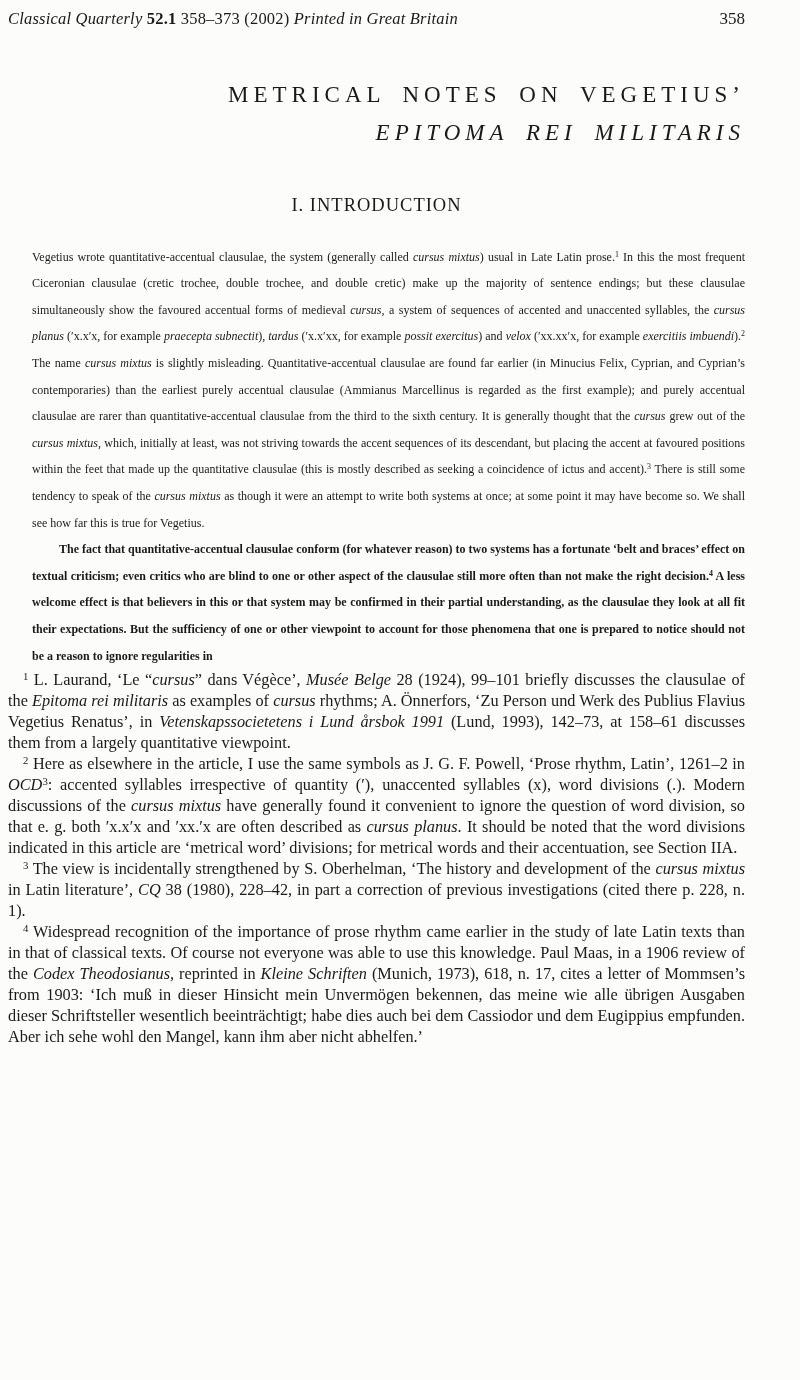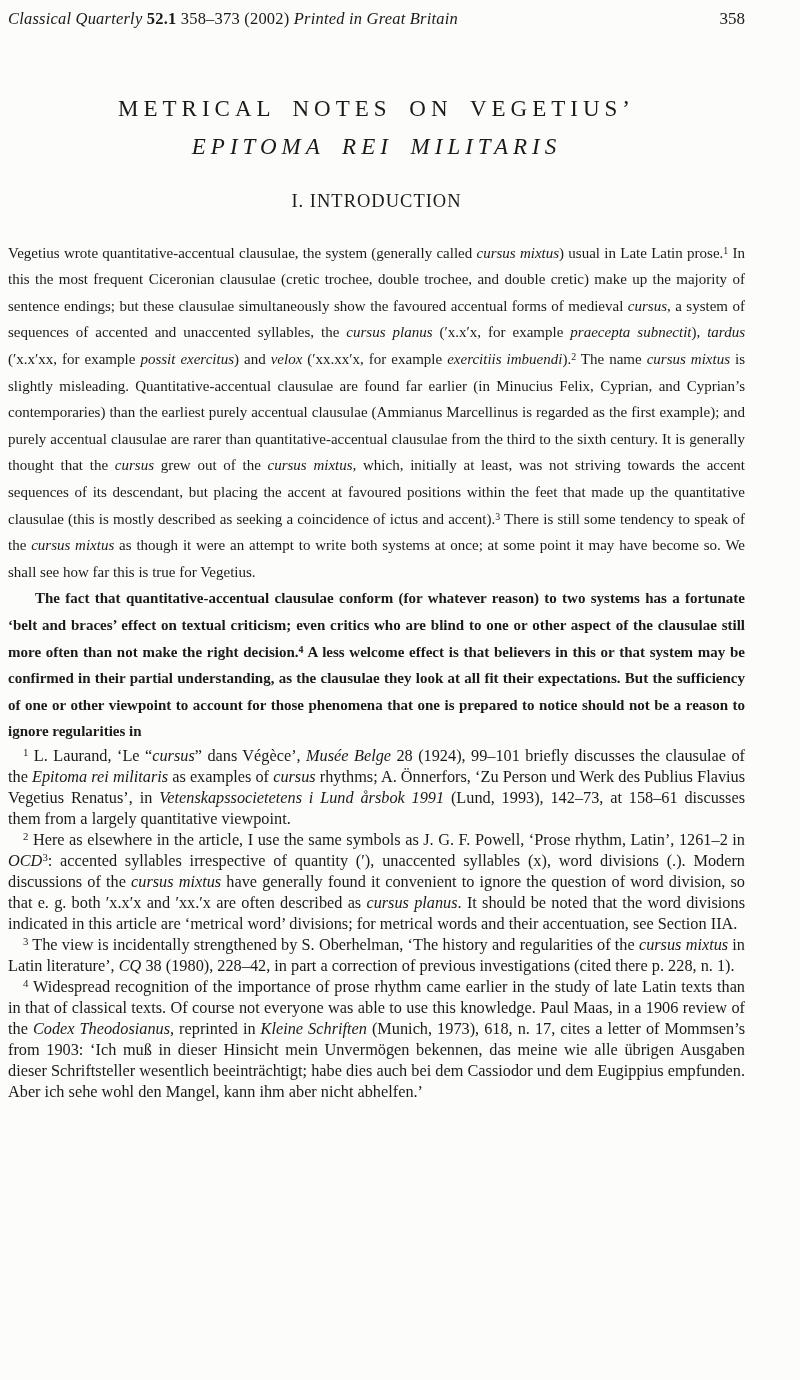--- a/index.html
+++ b/index.html
@@ -18,50 +18,51 @@
   }
   .running-head {
     display: flex;
     justify-content: space-between;
     align-items: baseline;
     font-size: 16.5px;
     line-height: 1.25;
   }
   .head-left { letter-spacing: 0.2px; }
   .head-page { font-size: 17px; }
-  .title-block { margin-top: 64px; text-align: center; }
+  .title-block { margin-top: 50px; text-align: right; }
   .title-l1 {
     font-size: 23px;
     font-weight: normal;
     letter-spacing: 5px;
     word-spacing: 7px;
     line-height: 29px;
   }
   .title-l2 {
     margin-top: 9px;
     font-size: 23px;
     font-weight: normal;
     font-style: italic;
     letter-spacing: 5px;
     word-spacing: 7px;
     line-height: 29px;
   }
   .section-heading {
-    margin-top: 29px;
+    margin-top: 47px;
     text-align: center;
     font-size: 18.5px;
     font-weight: normal;
     letter-spacing: 1px;
     line-height: 23px;
   }
   .body-text {
     margin-top: 27px;
-    font-size: 15px;
+    font-size: 12px;
     line-height: 26.6px;
     text-align: justify;
+    margin-left: 24px;
   }
   .para-indent { text-indent: 27px; font-weight: bold; }
   .footnotes {
     font-size: 16.3px;
     line-height: 21px;
     text-align: justify;
   }
   .fn { text-indent: 15px; }
   .it { font-style: italic; }
   .bd { font-weight: bold; }
@@ -89,17 +90,17 @@
   <h2 class="section-heading">I. INTRODUCTION</h2>
 
   <div class="body-text">
     <p class="para"><span>Vegetius wrote quantitative-accentual clausulae, the system (generally called </span><span class="it">cursus mixtus</span><span>) usual in Late Latin prose.</span><span class="sup">1</span><span> In this the most frequent Ciceronian clausulae (cretic trochee, double trochee, and double cretic) make up the majority of sentence endings; but these clausulae simultaneously show the favoured accentual forms of medieval </span><span class="it">cursus</span><span>, a system of sequences of accented and unaccented syllables, the </span><span class="it">cursus planus</span><span> (′x.x′x, for example </span><span class="it">praecepta subnectit</span><span>), </span><span class="it">tardus</span><span> (′x.x′xx, for example </span><span class="it">possit exercitus</span><span>) and </span><span class="it">velox</span><span> (′xx.xx′x, for example </span><span class="it">exercitiis imbuendi</span><span>).</span><span class="sup">2</span><span> The name </span><span class="it">cursus mixtus</span><span> is slightly misleading. Quantitative-accentual clausulae are found far earlier (in Minucius Felix, Cyprian, and Cyprian’s contemporaries) than the earliest purely accentual clausulae (Ammianus Marcellinus is regarded as the first example); and purely accentual clausulae are rarer than quantitative-accentual clausulae from the third to the sixth century. It is generally thought that the </span><span class="it">cursus</span><span> grew out of the </span><span class="it">cursus mixtus</span><span>, which, initially at least, was not striving towards the accent sequences of its descendant, but placing the accent at favoured positions within the feet that made up the quantitative clausulae (this is mostly described as seeking a coincidence of ictus and accent).</span><span class="sup">3</span><span> There is still some tendency to speak of the </span><span class="it">cursus mixtus</span><span> as though it were an attempt to write both systems at once; at some point it may have become so. We shall see how far this is true for Vegetius.</span></p>
     <p class="para para-indent"><span>The fact that quantitative-accentual clausulae conform (for whatever reason) to two systems has a fortunate ‘belt and braces’ effect on textual criticism; even critics who are blind to one or other aspect of the clausulae still more often than not make the right decision.</span><span class="sup">4</span><span> A less welcome effect is that believers in this or that system may be confirmed in their partial understanding, as the clausulae they look at all fit their expectations. But the sufficiency of one or other viewpoint to account for those phenomena that one is prepared to notice should not be a reason to ignore regularities in</span></p>
   </div>
 
   <div class="footnotes">
     <p class="fn"><span class="sup">1</span><span> L. Laurand, ‘Le “</span><span class="it">cursus</span><span>” dans Végèce’, </span><span class="it">Musée Belge</span><span> 28 (1924), 99–101 briefly discusses the clausulae of the </span><span class="it">Epitoma rei militaris</span><span> as examples of </span><span class="it">cursus</span><span> rhythms; A. Önnerfors, ‘Zu Person und Werk des Publius Flavius Vegetius Renatus’, in </span><span class="it">Vetenskapssocietetens i Lund årsbok 1991</span><span> (Lund, 1993), 142–73, at 158–61 discusses them from a largely quantitative viewpoint.</span></p>
     <p class="fn"><span class="sup">2</span><span> Here as elsewhere in the article, I use the same symbols as J. G. F. Powell, ‘Prose rhythm, Latin’, 1261–2 in </span><span class="it">OCD</span><span class="sup">3</span><span>: accented syllables irrespective of quantity (′), unaccented syllables (x), word divisions (.). Modern discussions of the </span><span class="it">cursus mixtus</span><span> have generally found it convenient to ignore the question of word division, so that e. g. both ′x.x′x and ′xx.′x are often described as </span><span class="it">cursus planus</span><span>. It should be noted that the word divisions indicated in this article are ‘metrical word’ divisions; for metrical words and their accentuation, see Section IIA.</span></p>
-    <p class="fn"><span class="sup">3</span><span> The view is incidentally strengthened by S. Oberhelman, ‘The history and regularities of the </span><span class="it">cursus mixtus</span><span> in Latin literature’, </span><span class="it">CQ</span><span> 38 (1980), 228–42, in part a correction of previous investigations (cited there p. 228, n. 1).</span></p>
+    <p class="fn"><span class="sup">3</span><span> The view is incidentally strengthened by S. Oberhelman, ‘The history and development of the </span><span class="it">cursus mixtus</span><span> in Latin literature’, </span><span class="it">CQ</span><span> 38 (1980), 228–42, in part a correction of previous investigations (cited there p. 228, n. 1).</span></p>
     <p class="fn"><span class="sup">4</span><span> Widespread recognition of the importance of prose rhythm came earlier in the study of late Latin texts than in that of classical texts. Of course not everyone was able to use this knowledge. Paul Maas, in a 1906 review of the </span><span class="it">Codex Theodosianus,</span><span> reprinted in </span><span class="it">Kleine Schriften</span><span> (Munich, 1973), 618, n. 17, cites a letter of Mommsen’s from 1903: ‘Ich muß in dieser Hinsicht mein Unvermögen bekennen, das meine wie alle übrigen Ausgaben dieser Schriftsteller wesentlich beeinträchtigt; habe dies auch bei dem Cassiodor und dem Eugippius empfunden. Aber ich sehe wohl den Mangel, kann ihm aber nicht abhelfen.’</span></p>
   </div>
 
 </div>
 
 </body></html>

